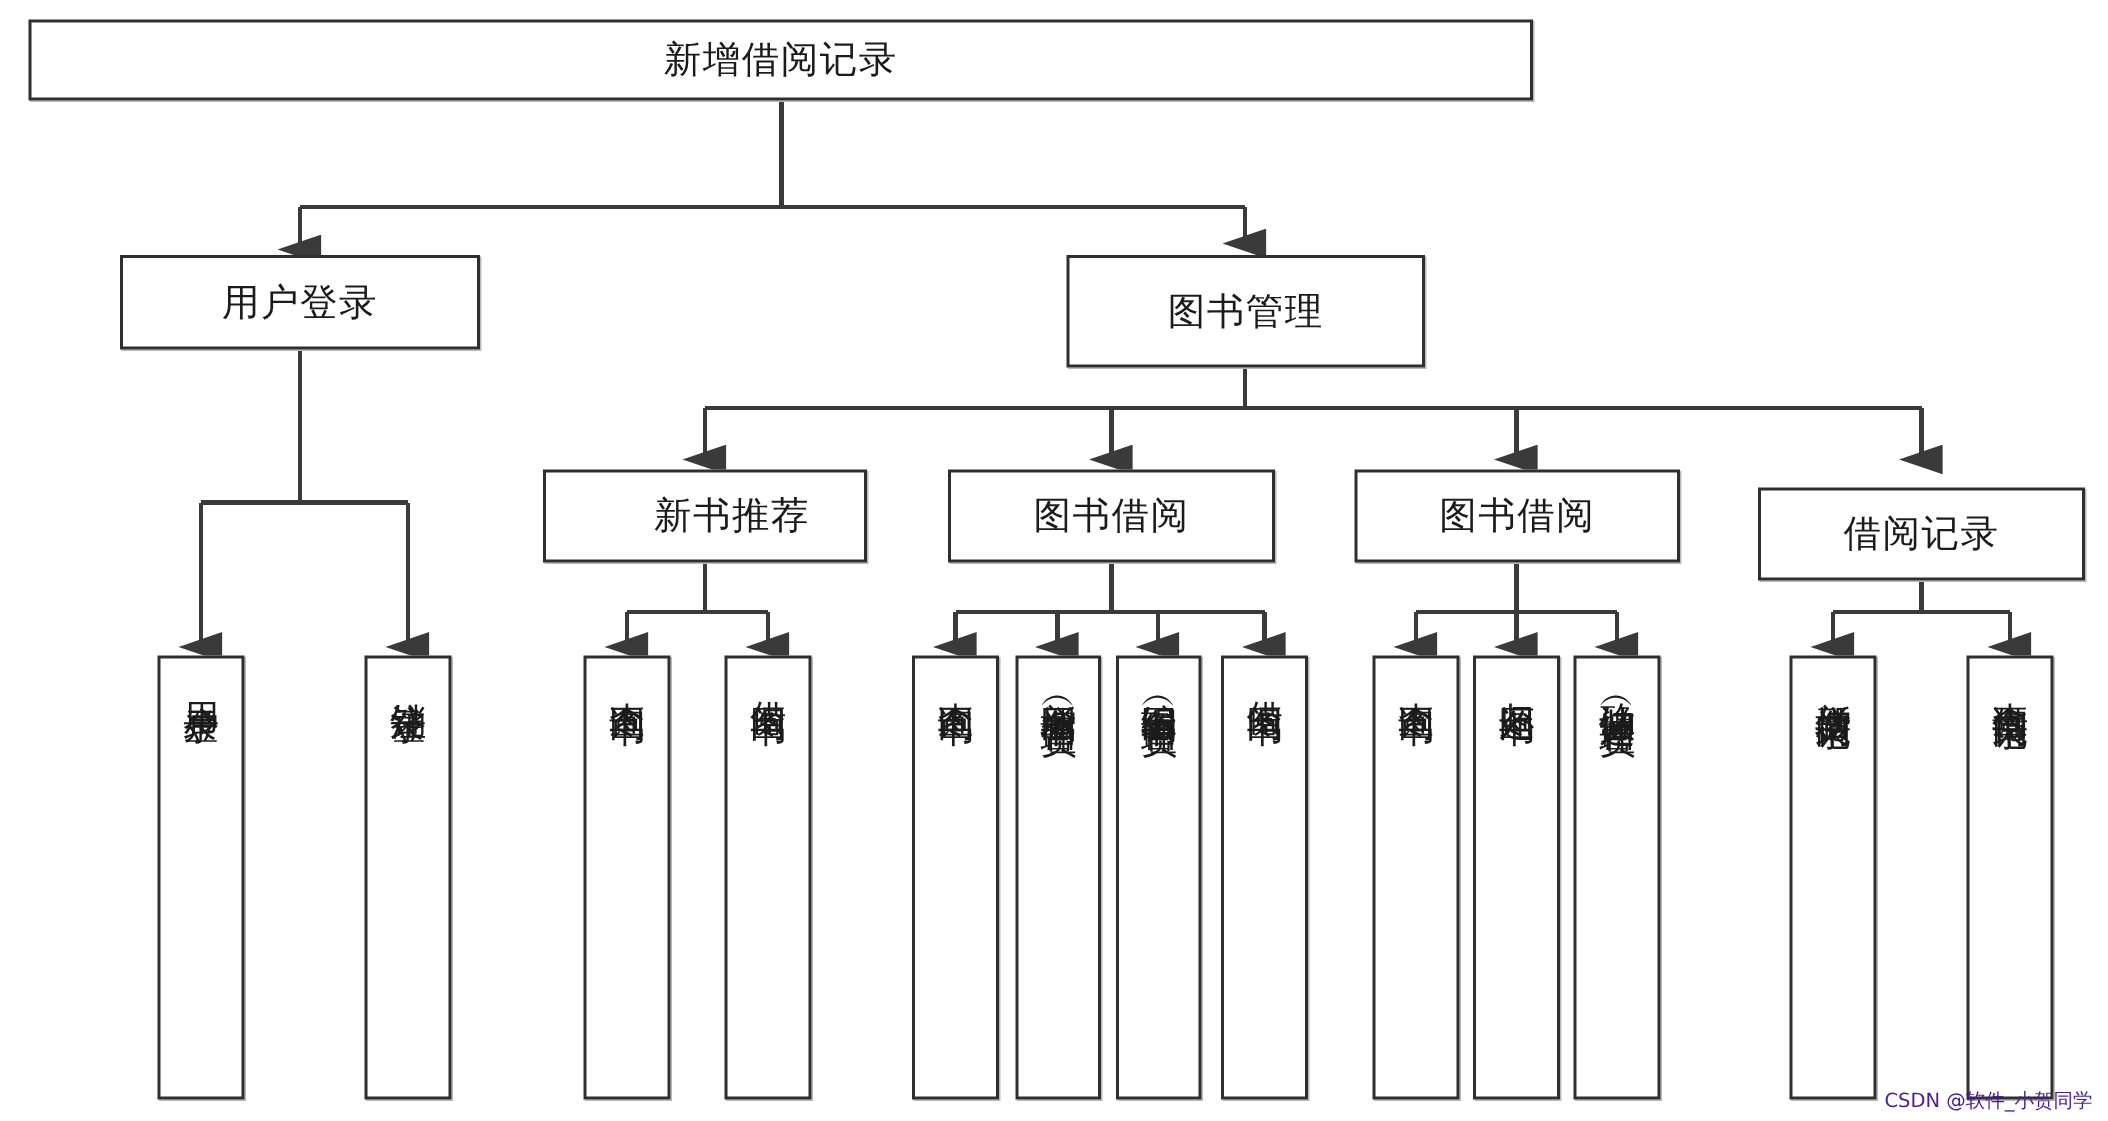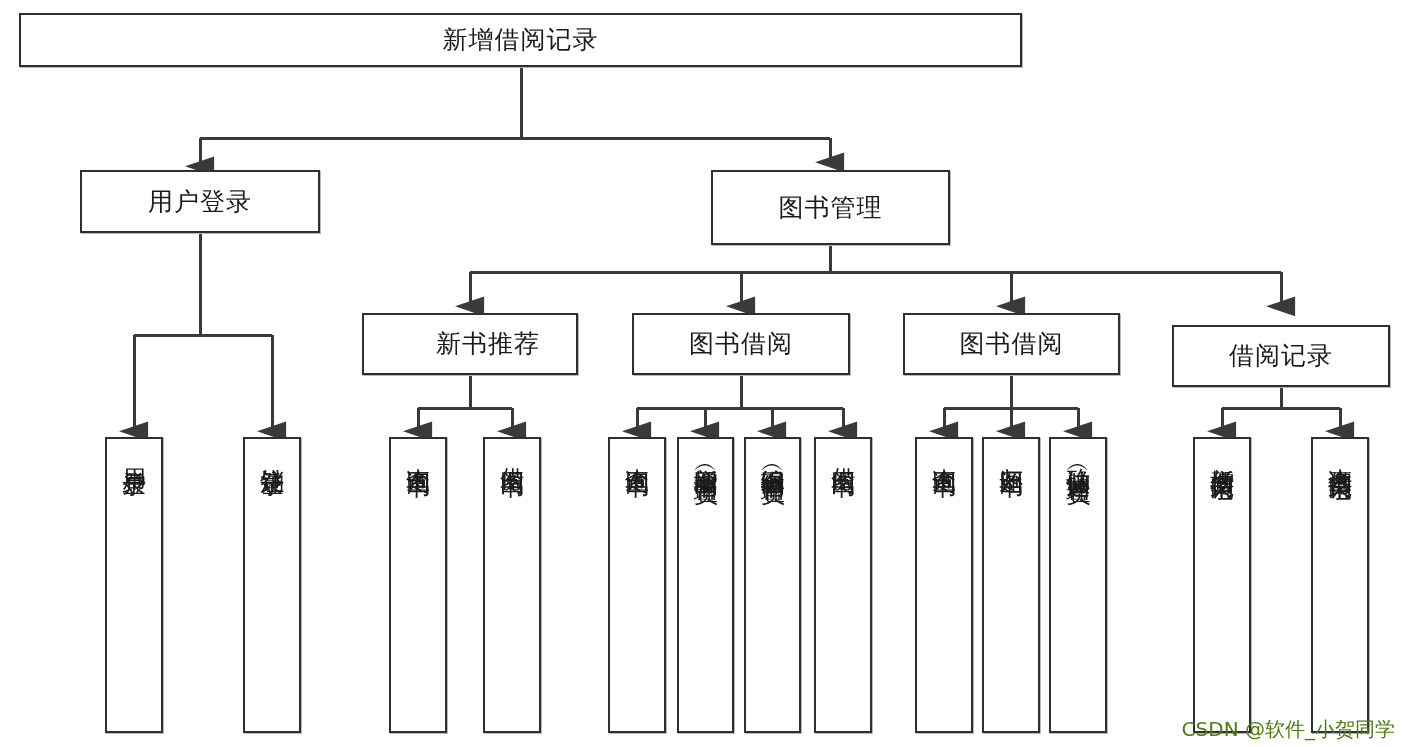--- a/index.html
+++ b/index.html
@@ -41,22 +41,22 @@
     font-size:24px;
     line-height:1.02;
     letter-spacing:2px;
     white-space:nowrap;
   }
 
   #watermark{
     position:absolute;
     right:10px;
     bottom:4px;
-    font-size:20px;
-    color:#4d7c0f;
+    font-size:13px;
+    color:#4c1d95;
     z-index:5;
     white-space:nowrap;
     font-family:"DejaVu Sans","Liberation Sans",sans-serif;
   }
 </style>
 </head>
 <body>
 
 <div id="canvas">
 

